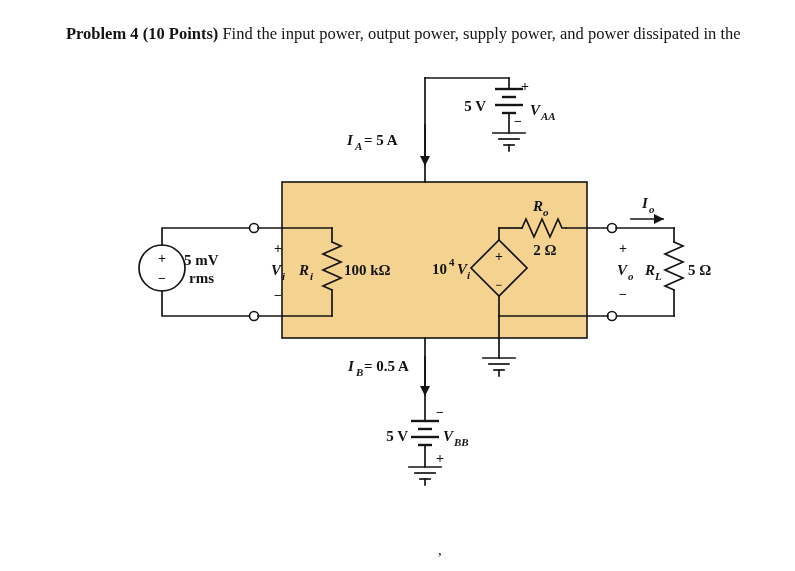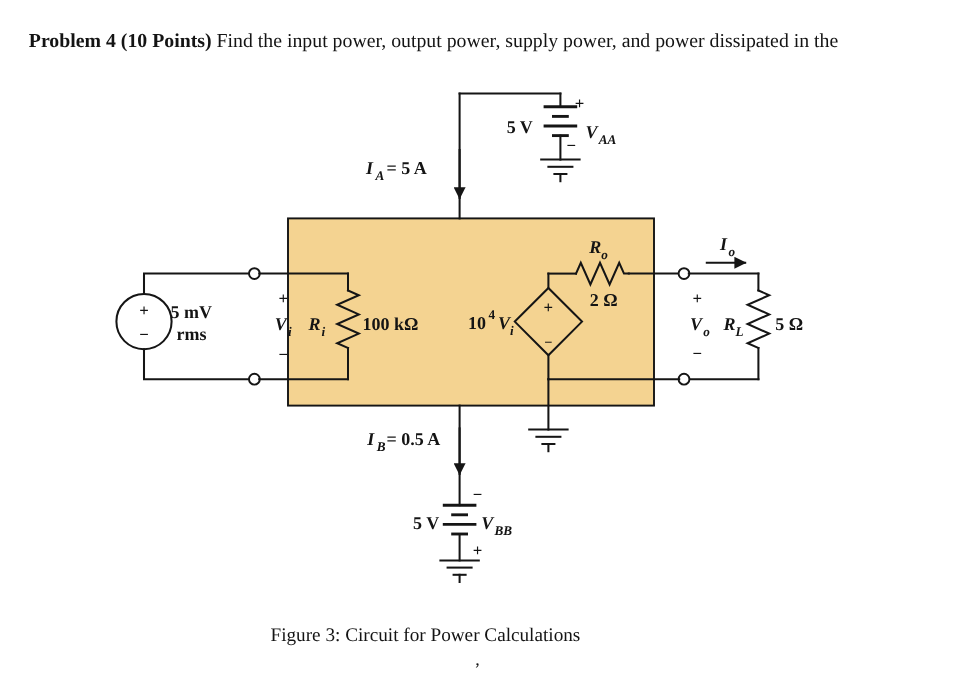--- a/index.html
+++ b/index.html
@@ -1,19 +1,19 @@
 <!DOCTYPE html>
 <html><head>
 <meta charset="utf-8">
 <style>
   * { box-sizing: border-box; }
   html, body { margin: 0; padding: 0; background: #ffffff; }
   .page {
     position: relative; width: 709px; height: 571px; background: #fff;
-    font-family: "Liberation Serif", serif; color: #141414; overflow: hidden;
+    font-family: "Liberation Serif", serif; color: #141414; overflow: hidden; margin-left: 42px;
   }
   .problem { position: absolute; top: 6px; left: 2px; width: 791px;
              font-size: 16.5px; line-height: 1.32; }
   .problem .l1 { display: block; padding-left: 22px; }
   .problem .l2 { display: block; }
   .caption { position: absolute; top: 521px; left: 0; width: 100%;
              text-align: center; font-size: 16px; }
   .stray { position: absolute; top: 542px; left: 396px; font-size: 15px; }
   svg.circuit { position: absolute; top: 65px; left: 0; }
   .w     { stroke: #151515; stroke-width: 1.7; fill: none; stroke-linecap: square; }
@@ -164,16 +164,15 @@
       <text class="sub" x="314" y="311">B</text>
       <text class="lbl" x="322" y="306">= 0.5 A</text>
       <text class="sign" x="398" y="352" text-anchor="middle">−</text>
       <text class="lbl" x="366" y="376" text-anchor="end">5 V</text>
       <text class="lbl it" x="401" y="376">V</text>
       <text class="sub" x="412" y="381">BB</text>
       <text class="sign" x="398" y="398" text-anchor="middle">+</text>
     </g>
   </svg>
 
-  <div class="caption">Figure 3: Circuit for Power Calculations</div>
   <div class="stray">,</div>
 
 </div>
 
 </body></html>

